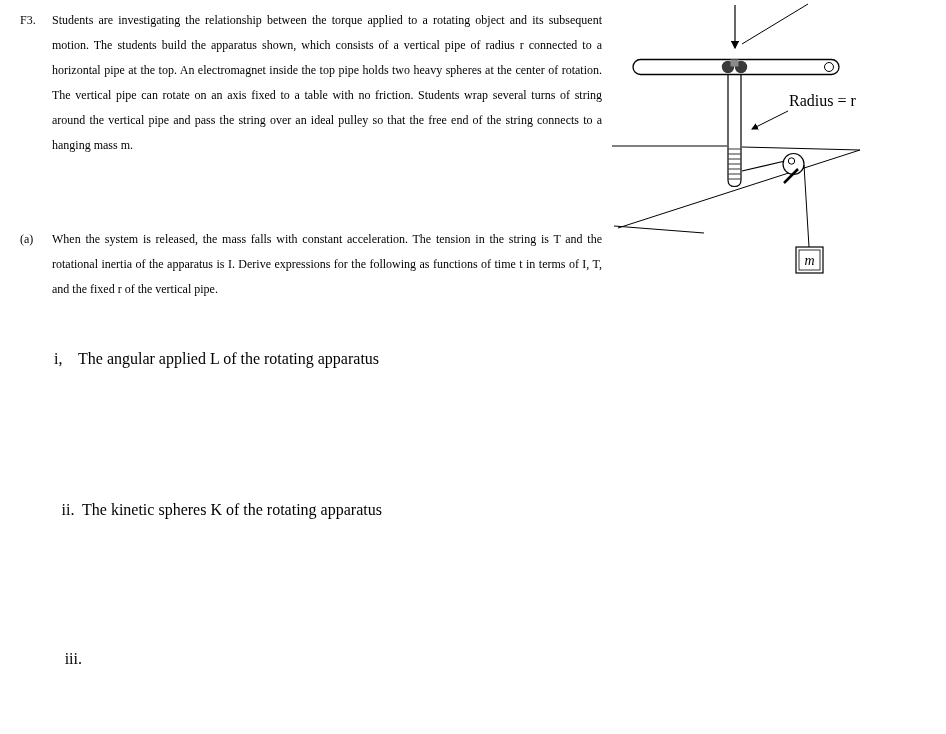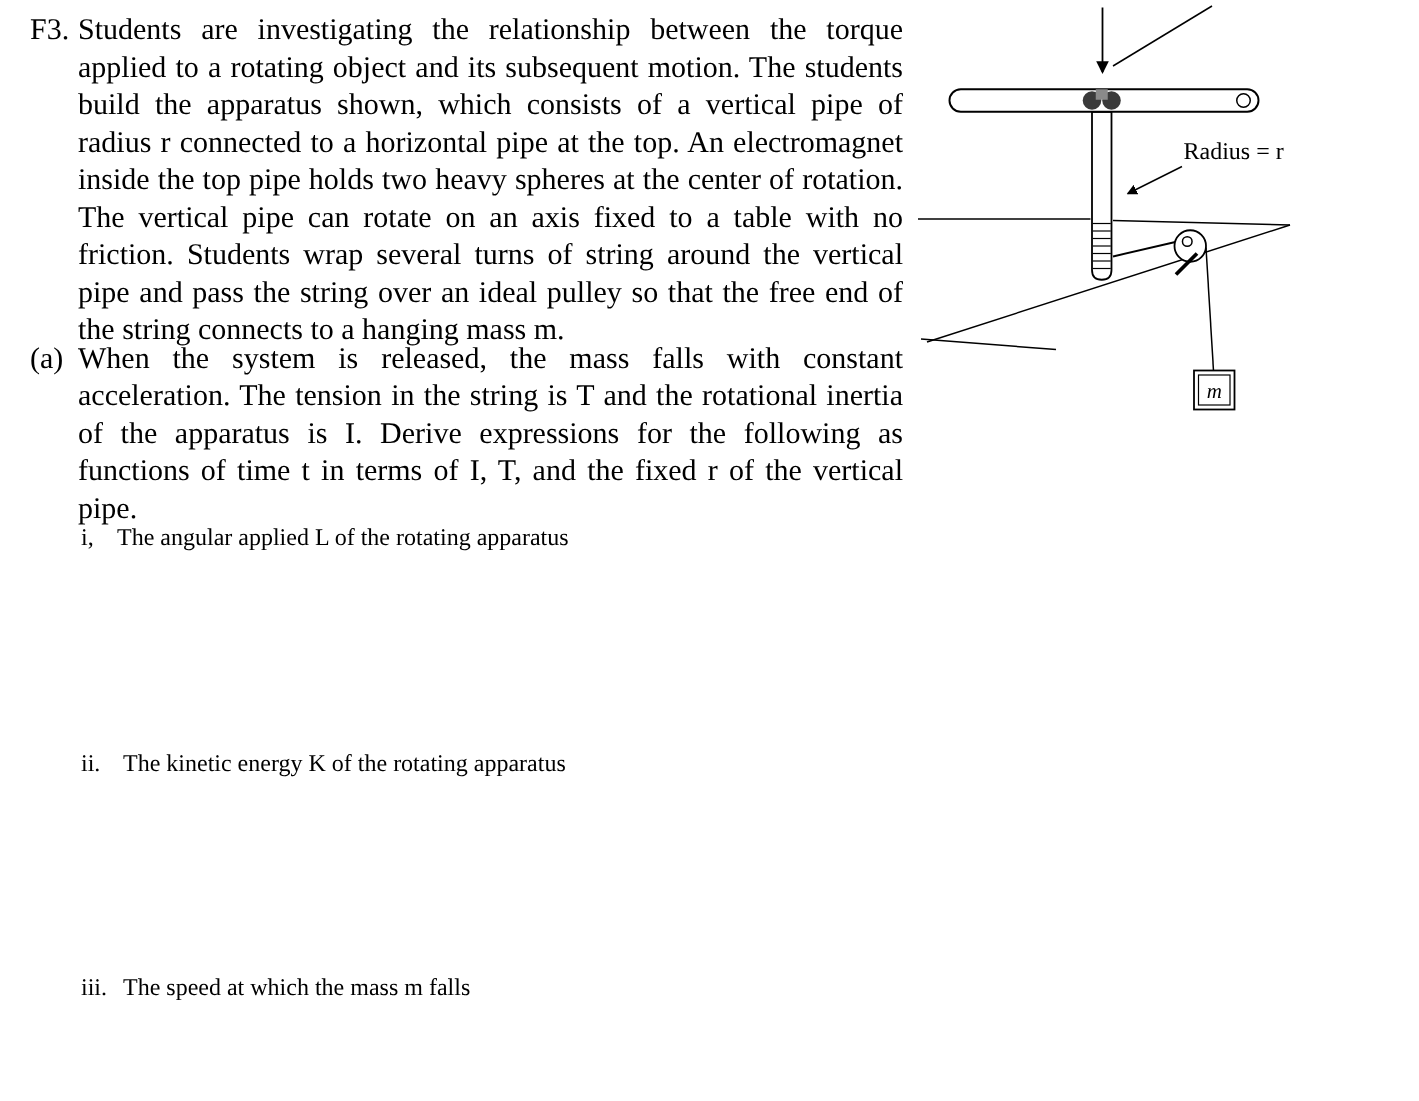--- a/index.html
+++ b/index.html
@@ -12,21 +12,21 @@
     width: 946px;
     height: 734px;
     background: #ffffff;
     color: #000000;
     font-family: "Liberation Serif", serif;
     overflow: hidden;
   }
   .para {
     position: absolute;
     display: flex;
-    font-size: 20px;
+    font-size: 12px;
     line-height: 25px;
   }
   .plabel {
     flex: 0 0 32px;
   }
   .ptext {
     flex: 1;
     text-align: justify;
     font-family: Liberation Serif, serif;
   }
@@ -35,22 +35,22 @@
   .subpart {
     position: absolute;
     display: flex;
     font-size: 16px;
     line-height: 25px;
     white-space: nowrap;
   }
   .slabel-i   { flex: 0 0 24px; }
   .slabel-wide{ flex: 0 0 28px; }
   .sub-i   { left: 54px; top: 346px; }
-  .sub-ii  { left: 54px; top: 497px; }
-  .sub-iii { left: 54px; top: 646px; }
+  .sub-ii  { left: 54px; top: 497px; text-align: center; }
+  .sub-iii { left: 54px; top: 646px; text-align: right; }
   .diagram {
     position: absolute;
     left: 608px;
     top: 0px;
   }
   .diagram text {
     font-family: "Liberation Serif", serif;
     fill: #000000;
   }
   .mass-text { font-style: italic; }
@@ -70,26 +70,25 @@
     <span class="ptext">When the system is released, the mass falls with constant acceleration. The tension in the string is T and the rotational inertia of the apparatus is I. Derive expressions for the following as functions of time t in terms of I, T, and the fixed r of the vertical pipe.</span>
   </div>
 
   <div class="subpart sub-i">
     <span class="slabel-i">i,</span>
     <span>The angular applied L of the rotating apparatus</span>
   </div>
 
   <div class="subpart sub-ii">
     <span class="slabel-wide">ii.</span>
-    <span>The kinetic energy K of the rotating apparatus</span>
+    <span>The kinetic spheres K of the rotating apparatus</span>
   </div>
 
   <div class="subpart sub-iii">
     <span class="slabel-wide">iii.</span>
-    <span>The speed at which the mass m falls</span>
   </div>
 
   <svg class="diagram" width="290" height="300" viewBox="0 0 290 300">
     <defs>
       <marker id="arrow" viewBox="0 0 10 10" refX="8.5" refY="5" markerWidth="7" markerHeight="7" orient="auto-start-reverse">
         <path d="M0,0 L10,5 L0,10 z" fill="#000"></path>
       </marker>
     </defs>
 
     <g stroke="#000" stroke-width="1" fill="none">

